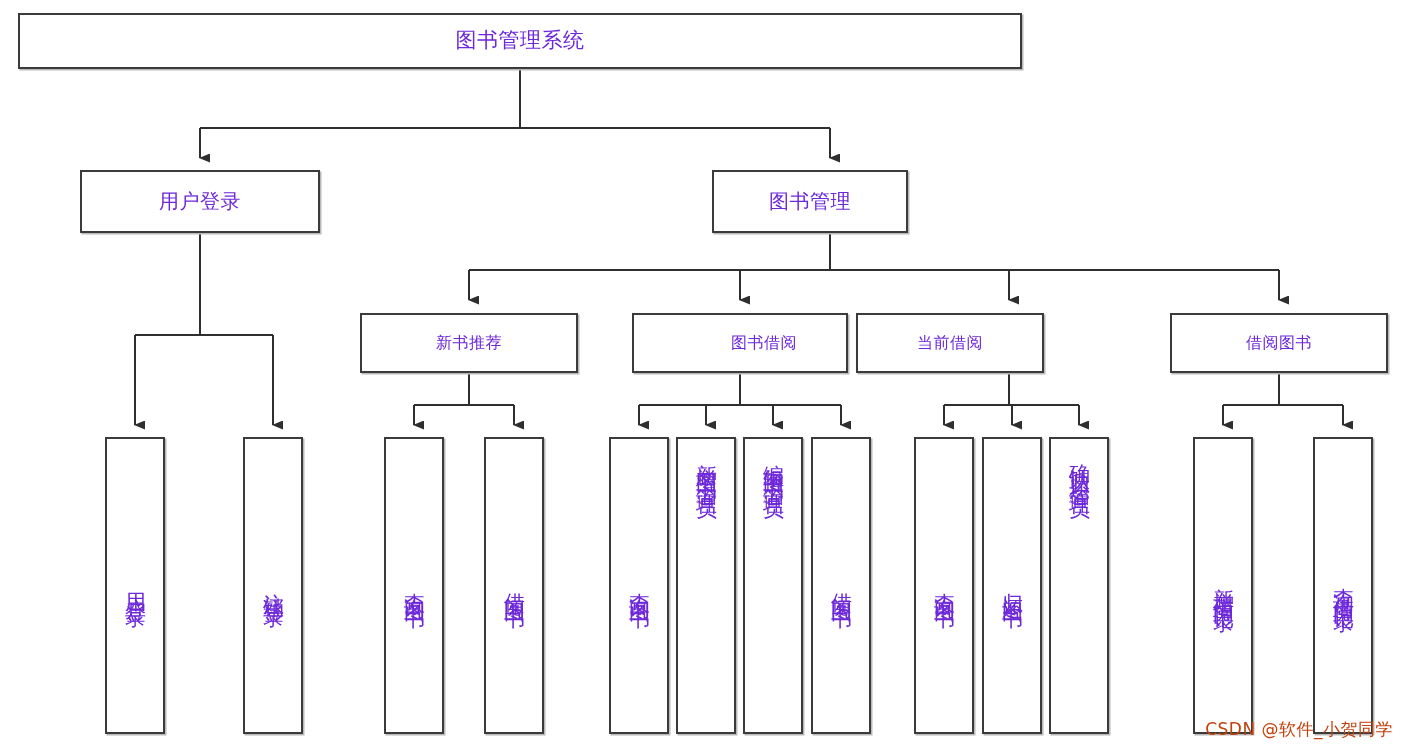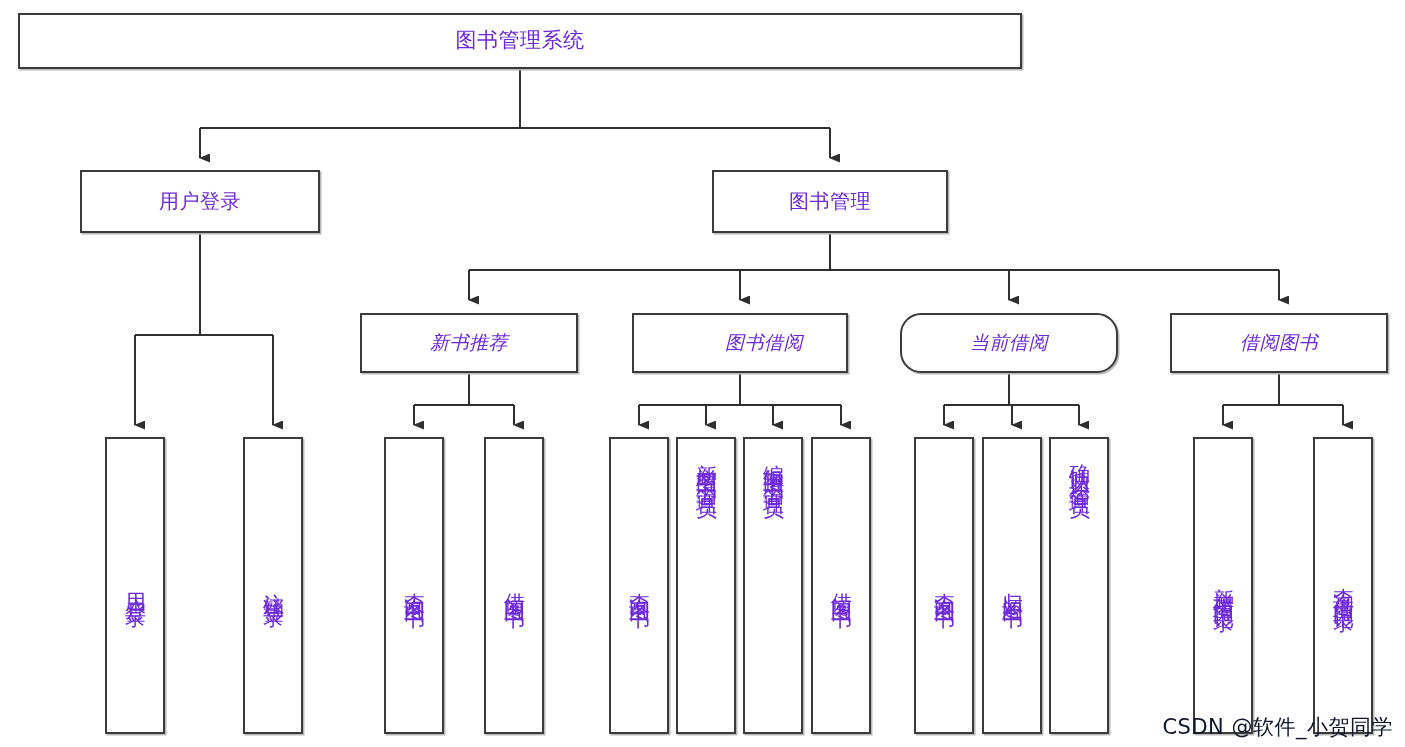--- a/index.html
+++ b/index.html
@@ -58,22 +58,21 @@
     height: 63px;
   }
   .node.level2 .node-label {
     font-size: 20px;
   }
   
   .node.level3 {
     height: 60px;
   }
   .node.level3 .node-label {
-    font-size: 19px;
-    font-style: italic;
+    font-size: 16px;
   }
   
   .node.leaf {
     top: 437px;
     height: 297px;
     align-items: flex-start;
     justify-content: center;
     padding-top: 8px;
   }
   .node.leaf .node-label {
@@ -87,22 +86,22 @@
   }
   .node.leaf.centered {
     align-items: center;
     padding-top: 0;
   }
   
   .watermark {
     position: absolute;
     right: 12px;
     bottom: 6px;
-    font-size: 21px;
-    color: #0f172a;
+    font-size: 17px;
+    color: #c2410c;
     letter-spacing: 0.5px;
     white-space: nowrap;
   }
 </style>
 </head>
 <body>
 
 <div id="diagram-root">
 
   <svg class="edges-layer" viewBox="0 0 1405 747" width="1405" height="747" xmlns="http://www.w3.org/2000/svg">
@@ -156,31 +155,31 @@
     </g>
   </svg>
 
   <div class="node root">
     <span class="node-label">图书管理系统</span>
   </div>
 
   <div class="node level2" style="left:80px; top:170px; width:240px;">
     <span class="node-label">用户登录</span>
   </div>
-  <div class="node level2" style="left:712px; top:170px; width:236px;">
+  <div class="node level2" style="left:712px; top:170px; width:196px;">
     <span class="node-label">图书管理</span>
   </div>
 
   <div class="node level3" style="left:360px; top:313px; width:218px;">
     <span class="node-label">新书推荐</span>
   </div>
   <div class="node level3" style="left:632px; top:313px; width:216px;padding-left:48px;">
     <span class="node-label">图书借阅</span>
   </div>
-  <div class="node level3" style="left:900px; top:313px; width:218px;border-radius:21px;">
+  <div class="node level3" style="left:856px; top:313px; width:188px;">
     <span class="node-label">当前借阅</span>
   </div>
   <div class="node level3" style="left:1170px; top:313px; width:218px;">
     <span class="node-label">借阅图书</span>
   </div>
 
   <div class="node leaf centered" style="left:105px; width:60px;">
     <span class="node-label">用户登录</span>
   </div>
   <div class="node leaf centered" style="left:243px; width:60px;">

